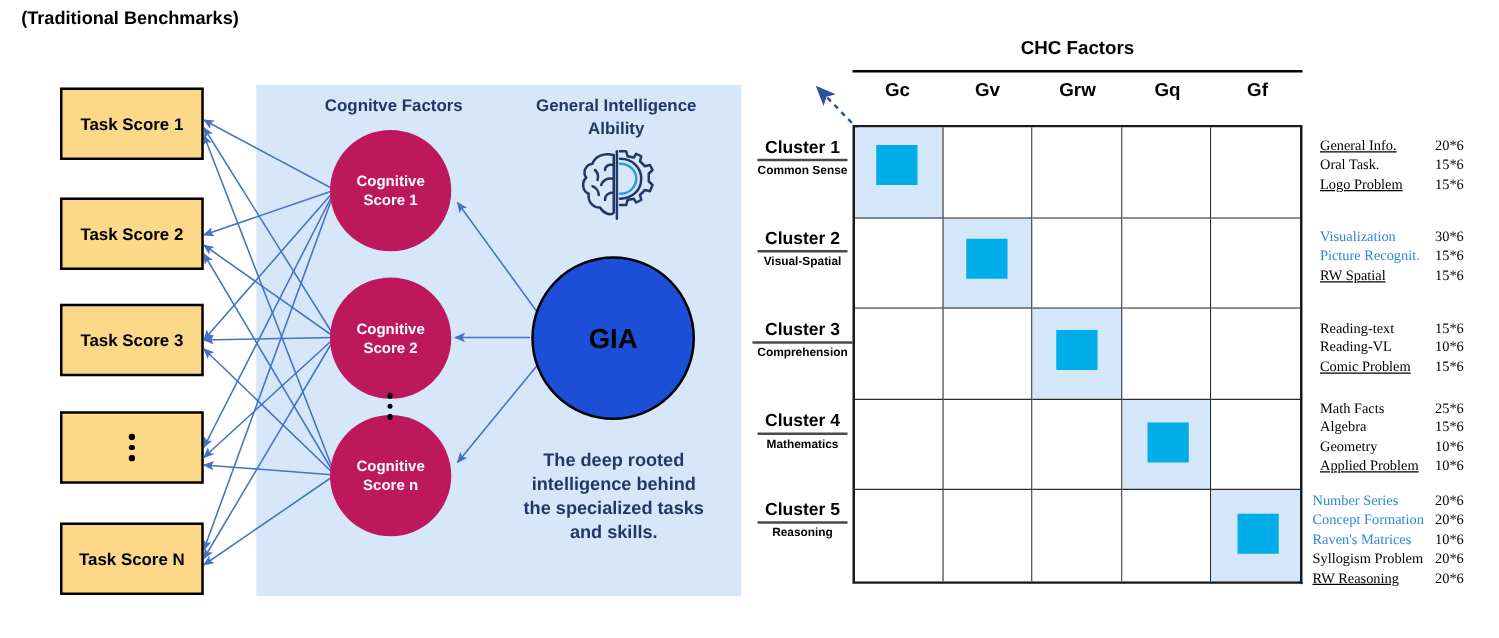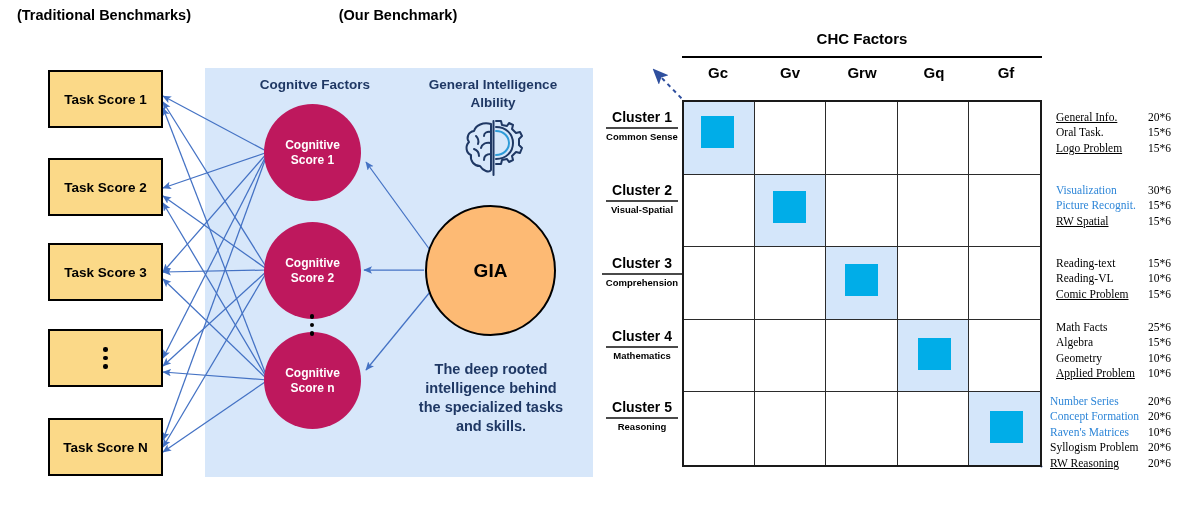--- a/index.html
+++ b/index.html
@@ -21,23 +21,23 @@
 
   
   .mid-panel{background:#d7e7fa;}
   .mid-title{font-weight:bold;font-size:13.5px;color:#1f3864;text-align:center;line-height:1.3;}
   .cog-circle{
     background:#be185d;border-radius:50%;
     display:flex;align-items:center;justify-content:center;text-align:center;
     color:#fff;font-weight:bold;font-size:12px;line-height:1.25;box-sizing:border-box;
   }
   .gia-circle{
-    background:#fdba74;border:2.2px solid #000;border-radius:50%;
+    background:#1d4ed8;border:2.2px solid #000;border-radius:50%;
     display:flex;align-items:center;justify-content:center;
-    color:#000;font-weight:bold;font-size:19px;box-sizing:border-box;
+    color:#000;font-weight:bold;font-size:22px;box-sizing:border-box;
   }
   .caption{
     font-weight:bold;font-size:14.5px;color:#1f3864;text-align:center;line-height:1.32;
   }
 
   
   .chc-title{font-weight:bold;font-size:15px;color:#000;text-align:center;}
   .chc-rule{background:#000;height:2px;}
   .col-head{font-weight:bold;font-size:15px;color:#000;text-align:center;}
 
@@ -62,21 +62,20 @@
   .tnum{text-align:left;}
 </style>
 </head>
 <body>
 
 <div class="abs sec-head" style="left:4px;top:6px;width:200px;">
   <div>(Traditional Benchmarks)</div>
 </div>
 
 <div class="abs sec-head" style="left:288px;top:6px;width:220px;">
-  <div>(Our Benchmark)</div>
 </div>
 
 <div class="abs mid-panel" style="left:205px;top:68px;width:388px;height:409px;"></div>
 
 <svg class="abs" style="left:0;top:0;width:1199px;height:510px;pointer-events:none;" viewBox="0 0 1199 510">
   <defs>
     <marker id="ah" markerWidth="7" markerHeight="7" refX="6.4" refY="3" orient="auto">
       <path d="M0,0 L7,3 L0,6 L1.6,3 Z" fill="#4472c4"></path>
     </marker>
     <marker id="ahn" markerWidth="8" markerHeight="8" refX="7" refY="3.4" orient="auto">

